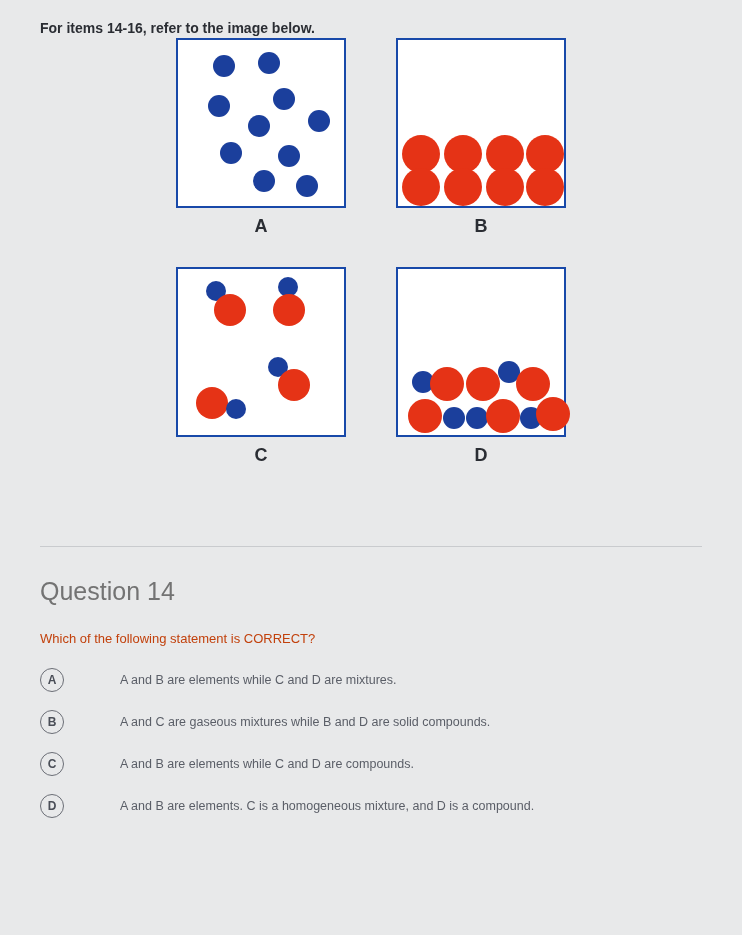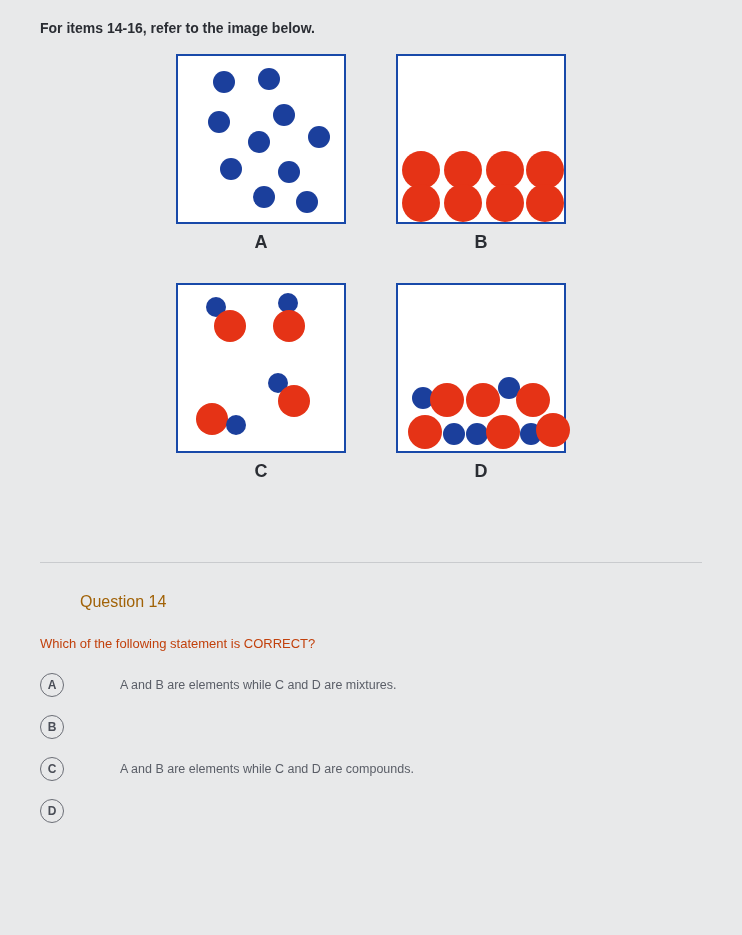--- a/index.html
+++ b/index.html
@@ -7,21 +7,21 @@
       font-family: Arial, sans-serif;
       background: #e8e9ea;
       width: 742px;
       height: 935px;
       padding: 20px 40px;
       color: #333;
     }
     .instruction {
       font-weight: bold;
       font-size: 14px;
-      margin-bottom: 18px;
+      margin-bottom: 2px;
       color: #2a2d33;
     }
     .diagrams {
       display: grid;
       grid-template-columns: repeat(2, 170px);
       grid-template-rows: repeat(2, auto);
       gap: 30px 50px;
       justify-content: center;
       margin-bottom: 80px;
     }
@@ -48,25 +48,24 @@
       border-radius: 50%;
     }
     .blue { background: #1b3f9c; }
     .red { background: #e53316; }
     .divider {
       border: none;
       border-top: 1px solid #c9cbce;
       margin: 60px 0 30px 0;
     }
     .question-title {
-      font-size: 16px;
-      color: #a16207;
+      font-size: 25px;
+      color: #737373;
       margin-bottom: 25px;
       font-weight: normal;
-      margin-left: 40px;
     }
     .question-stem {
       font-size: 13px;
       color: #c2410c;
       margin-bottom: 22px;
     }
     .options {
       display: flex;
       flex-direction: column;
       gap: 18px;
@@ -175,21 +174,23 @@
 <div class="question-title">Question 14</div>
 <div class="question-stem">Which of the following statement is CORRECT?</div>
 
 <div class="options">
   <div class="option">
     <div class="option-letter">A</div>
     <div class="option-text">A and B are elements while C and D are mixtures.</div>
   </div>
   <div class="option">
     <div class="option-letter">B</div>
+    <div class="option-text">A and C are gaseous mixtures while B and D are solid compounds.</div>
   </div>
   <div class="option">
     <div class="option-letter">C</div>
     <div class="option-text">A and B are elements while C and D are compounds.</div>
   </div>
   <div class="option">
     <div class="option-letter">D</div>
+    <div class="option-text">A and B are elements. C is a homogeneous mixture, and D is a compound.</div>
   </div>
 </div>
 
 </body></html>

